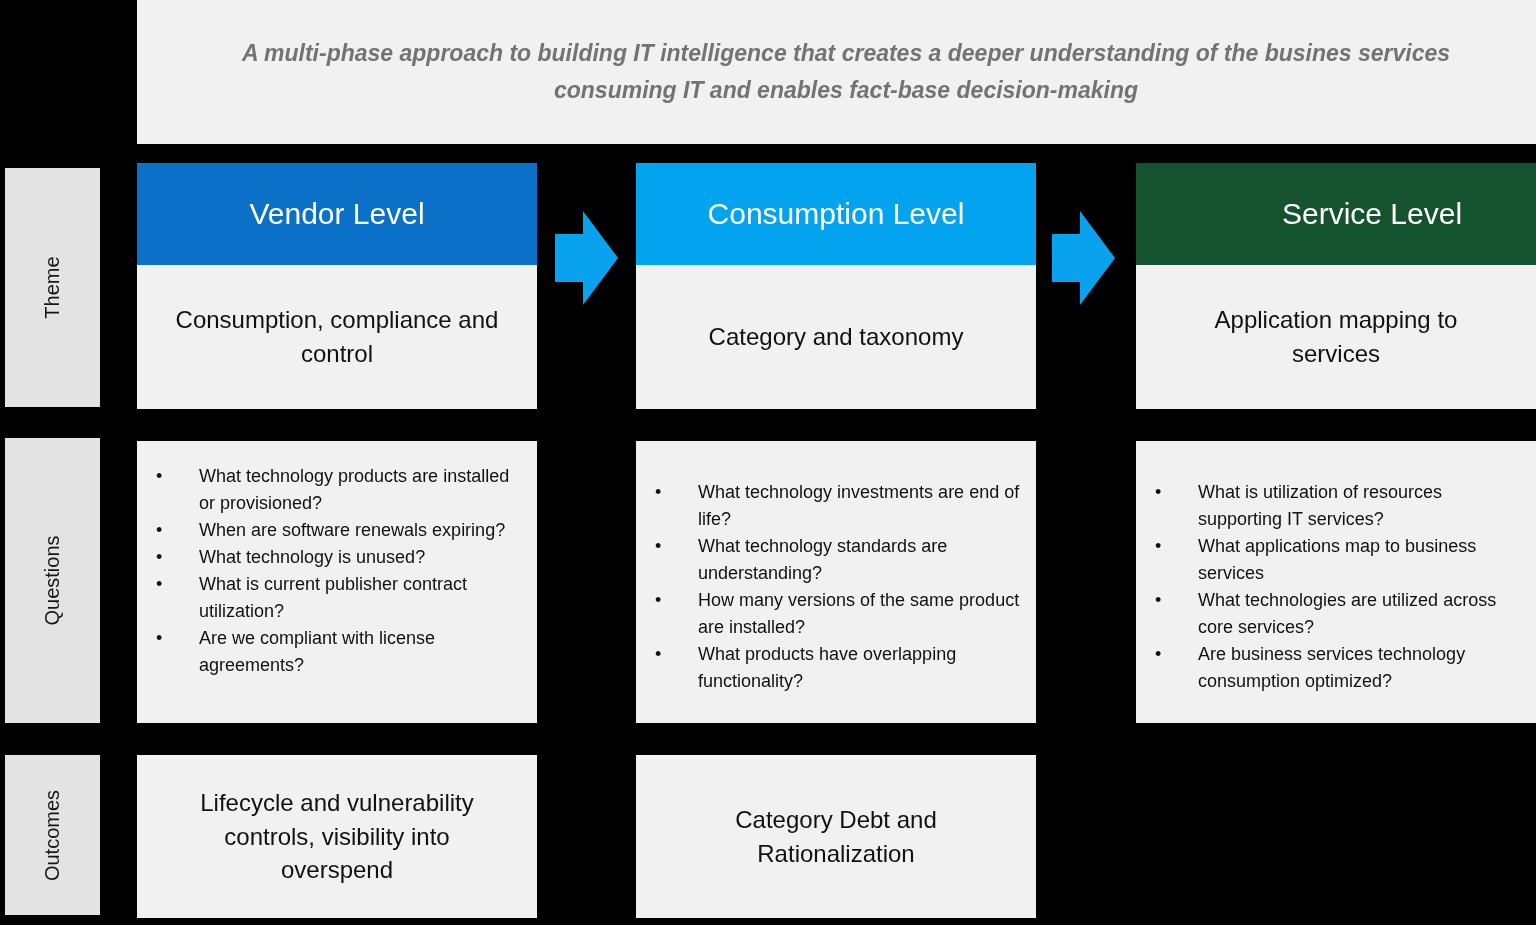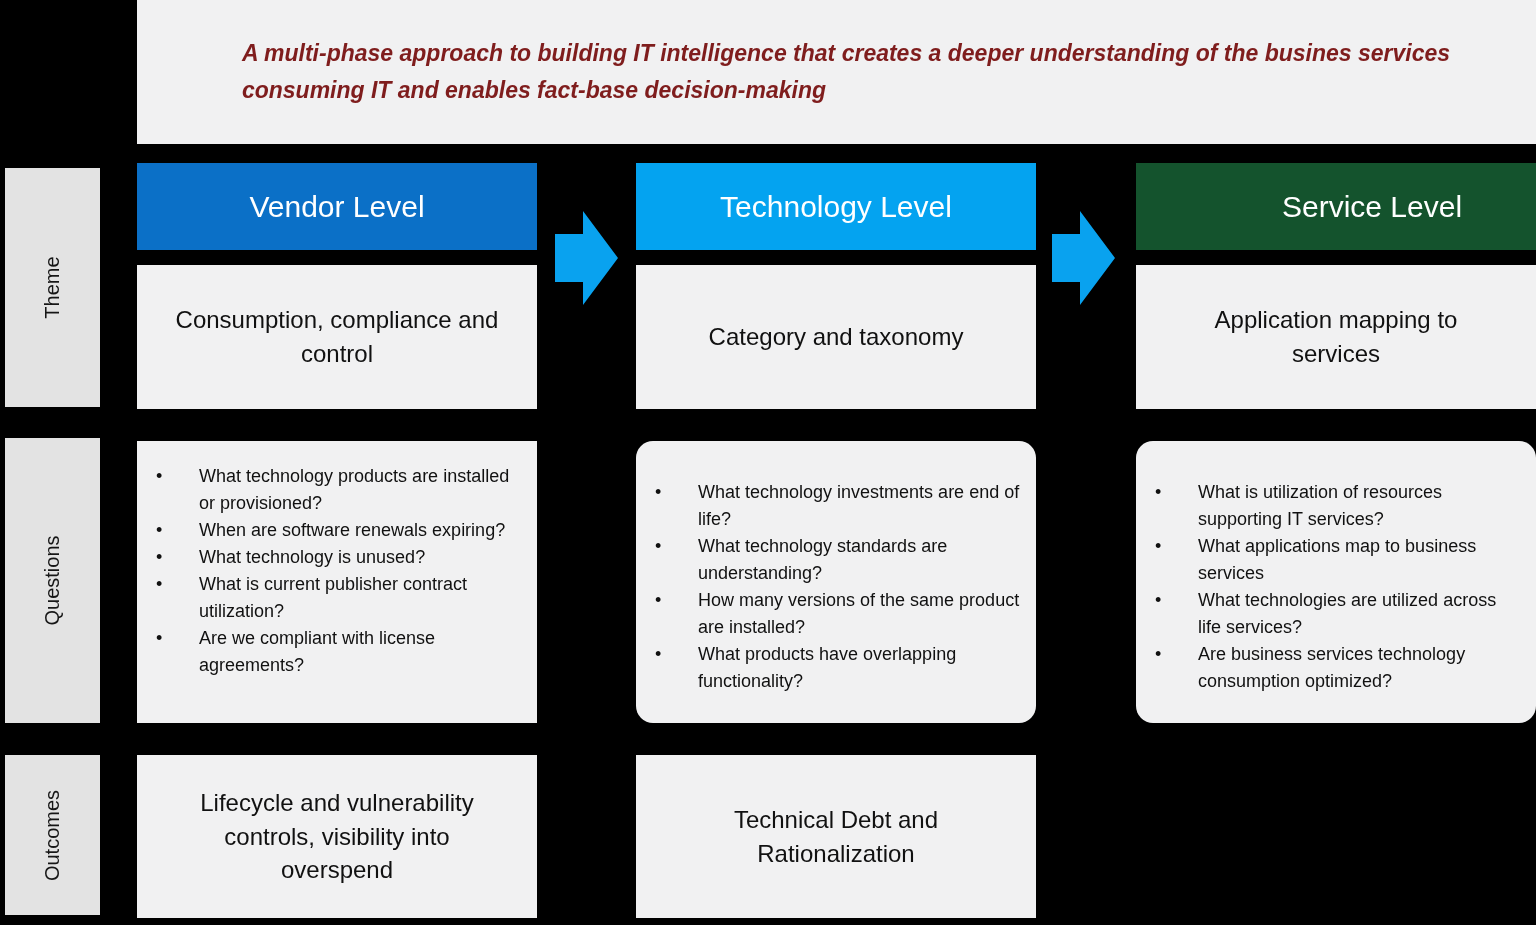--- a/index.html
+++ b/index.html
@@ -18,23 +18,24 @@
     position: absolute;
     left: 137px; top: 0;
     width: 1399px; height: 144px;
     background: #F1F1F2;
     display: flex; align-items: center; justify-content: center;
   }
   .title-text {
     font-size: 23px;
     font-weight: bold;
     font-style: italic;
+    text-align: center;
     line-height: 1.6;
     white-space: pre-line;
-    color: #7f1d1d;
+    color: #737373;
     margin-left: 19px;
   }
 
   
   .row-label {
     position: absolute;
     left: 5px; width: 95px;
     background: #E3E3E3;
     display: flex; align-items: center; justify-content: center;
   }
@@ -48,21 +49,21 @@
   .label-questions { top: 438px; height: 285px; }
   .label-outcomes  { top: 755px; height: 160px; }
 
   
   .c0 { left: 137px; }
   .c1 { left: 636px; }
   .c2 { left: 1136px; }
 
   .col-header {
     position: absolute;
-    top: 163px; width: 400px; height: 87px;
+    top: 163px; width: 400px; height: 102px;
     display: flex; align-items: center; justify-content: center;
     color: #FFFFFF;
     font-size: 30px;
     font-weight: 400;
   }
   .col-header.c0 { background: #0B70C7; }
   .col-header.c1 { background: #04A3F0; }
   .col-header.c2 { background: #14532d; padding-left: 36px; }
 
   .theme-panel {
@@ -78,21 +79,21 @@
     box-sizing: border-box;
   }
 
   .questions-box {
     position: absolute;
     top: 441px; width: 400px; height: 282px;
     background: #F1F1F2;
     box-sizing: border-box;
     padding: 22px 16px 0 16px;
   }
-  .questions-box.late { padding-top: 38px; border-radius: 17px; }
+  .questions-box.late { padding-top: 38px; }
   ul.q-list {
     list-style: none;
     margin: 0; padding: 0;
     font-size: 18px;
     line-height: 27px;
     color: #111111;
   }
   ul.q-list li {
     position: relative;
     padding-left: 46px;
@@ -160,44 +161,44 @@
   <div class="outcomes-box c0">Lifecycle and vulnerability
 controls, visibility into
 overspend</div>
 
   <div class="flow-arrow a0">
     <svg width="63" height="94" viewBox="0 0 63 94" xmlns="http://www.w3.org/2000/svg">
       <polygon points="0,23 28,23 28,0 63,47 28,94 28,71 0,71" fill="#09A2EF"></polygon>
     </svg>
   </div>
 
-  <div class="col-header c1">Technology Level</div>
+  <div class="col-header c1">Consumption Level</div>
   <div class="theme-panel c1">Category and taxonomy</div>
   <div class="questions-box late c1">
     <ul class="q-list">
       <li>What technology investments are end of life?</li>
       <li>What technology standards are understanding?</li>
       <li>How many versions of the same product are installed?</li>
       <li>What products have overlapping functionality?</li>
     </ul>
   </div>
-  <div class="outcomes-box c1">Technical Debt and
+  <div class="outcomes-box c1">Category Debt and
 Rationalization</div>
 
   <div class="flow-arrow a1">
     <svg width="63" height="94" viewBox="0 0 63 94" xmlns="http://www.w3.org/2000/svg">
       <polygon points="0,23 28,23 28,0 63,47 28,94 28,71 0,71" fill="#09A2EF"></polygon>
     </svg>
   </div>
 
   <div class="col-header c2">Service Level</div>
   <div class="theme-panel c2">Application mapping to
 services</div>
   <div class="questions-box late c2">
     <ul class="q-list">
       <li>What is utilization of resources supporting IT services?</li>
       <li>What applications map to business services</li>
-      <li>What technologies are utilized across life services?</li>
+      <li>What technologies are utilized across core services?</li>
       <li>Are business services technology consumption optimized?</li>
     </ul>
   </div>
 
 </div>
 
 </body></html>

